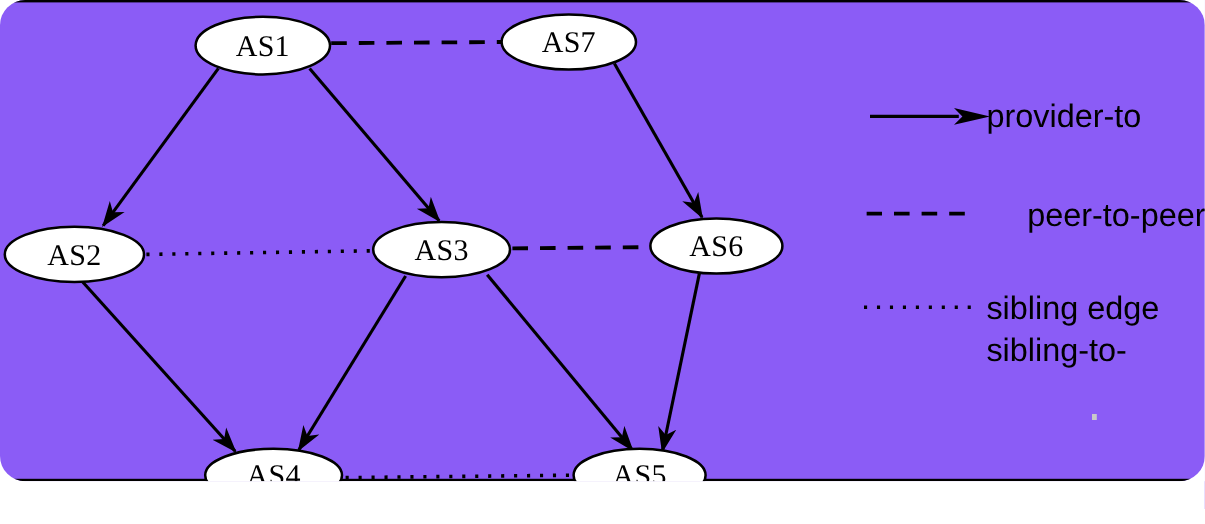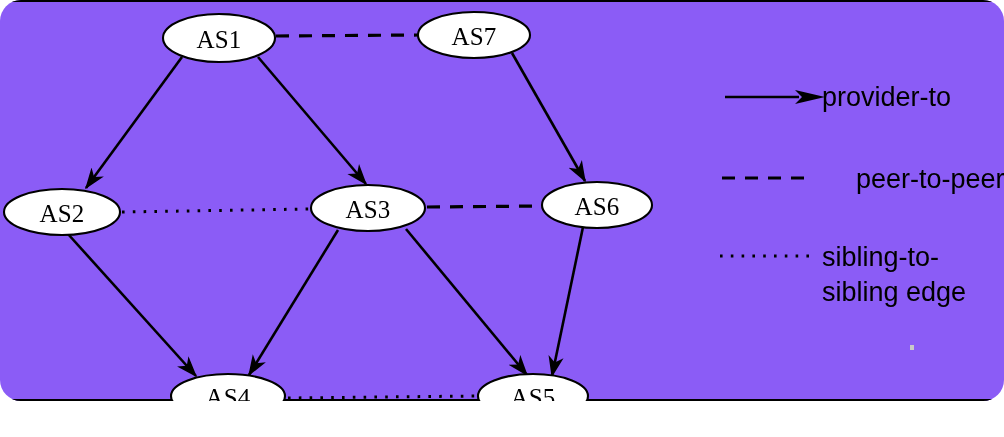--- a/index.html
+++ b/index.html
@@ -160,20 +160,20 @@
           <path d="M70,3 L100,10 L70,17 L77,10 Z" fill="#000000"></path>
         </svg></div>
       <div class="legend-row legend-text" style="left: 822px; top: 80px;"><div>provider-to</div></div>
       <div class="legend-marker" style="left: 722px; top: 168px; width: 104px; height: 20px;"><svg width="104" height="20" viewBox="0 0 104 20">
           <line x1="0" y1="10" y2="10" x2="90" class="edge-dashed"></line>
         </svg></div>
       <div class="legend-row legend-text" style="left: 822px; top: 162px; margin-left: 34px;"><div>peer-to-peer</div></div>
       <div class="legend-marker" style="left: 720px; top: 246px; width: 106px; height: 20px;"><svg width="106" height="20" viewBox="0 0 106 20">
           <line x1="0" y1="10" y2="10" x2="92" class="edge-dotted"></line>
         </svg></div>
-      <div class="legend-row legend-text" style="left: 822px; top: 240px;"><div>sibling-to-</div><div>sibling edge</div></div>
+      <div class="legend-row legend-text" style="left: 822px; top: 240px;"><div>sibling edge</div><div>sibling-to-</div></div>
     </div>
 
   <div id="artifact-layer">
       <div class="artifact" style="left: 910px; top: 345px;"></div>
     </div>
 
 </div>
 
 </body></html>

